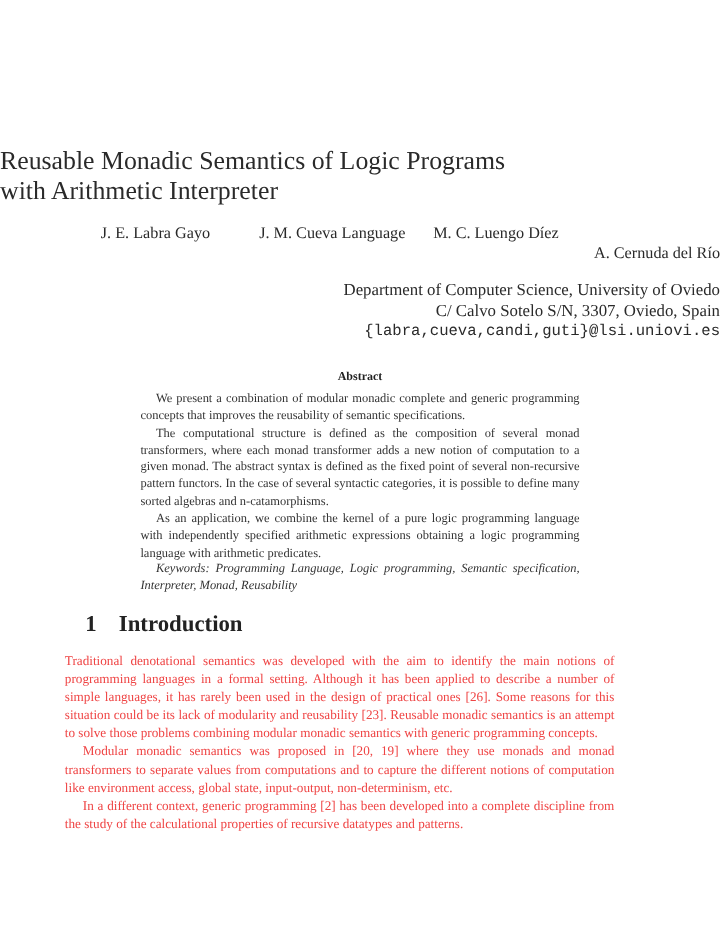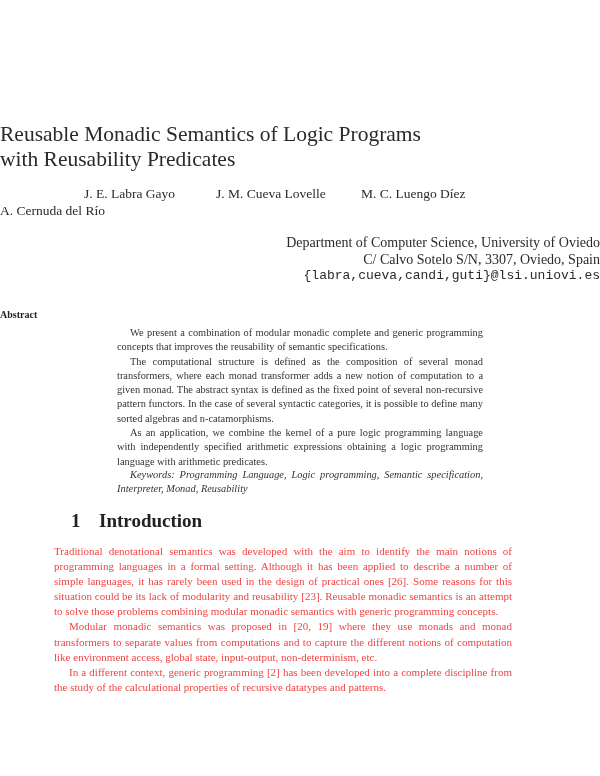--- a/index.html
+++ b/index.html
@@ -3,44 +3,44 @@
 <meta charset="utf-8">
 <style>
   html, body { margin: 0; padding: 0; background: #ffffff; }
   body { width: 600px; height: 776px; position: relative; overflow: hidden;
          font-family: "Liberation Serif", "DejaVu Serif", serif; color: #222; }
   .title { position: absolute; left: 0; width: 600px; text-align: left;
            font-size: 21.5px; line-height: 25px; top: 122px; color: #2a2a2a; }
   .authors { position: absolute; top: 186px; left: 0; width: 600px; font-size: 13.5px; color: #2a2a2a; }
   .authors .row1 { position: absolute; top: 0; white-space: nowrap; }
   .a1 { left: 84px; } .a2 { left: 216px; } .a3 { left: 361px; }
-  .authors .row2 { position: absolute; top: 17px; left: 0; width: 600px; text-align: left; }
+  .authors .row2 { position: absolute; top: 17px; left: 0; width: 600px; text-align: right; }
   .affil { position: absolute; top: 235px; left: 0; width: 600px; text-align: right; font-size: 14px; line-height: 16.5px; color: #2a2a2a; }
   .affil .mono { font-family: "Liberation Mono", "DejaVu Sans Mono", monospace; font-size: 13px; }
-  .abstract-head { position: absolute; top: 309px; left: 0; width: 600px; text-align: left; font-weight: bold; font-size: 10px; color: #222; }
+  .abstract-head { position: absolute; top: 309px; left: 0; width: 600px; text-align: center; font-weight: bold; font-size: 10px; color: #222; }
   .abstract { position: absolute; top: 326px; left: 117px; width: 366px; font-size: 10.4px; line-height: 14.3px; text-align: justify; color: #333; }
   .abstract p { margin: 0; text-indent: 13px; }
   .keywords { position: absolute; top: 468px; left: 117px; width: 366px; font-size: 10.4px; line-height: 14.3px; font-style: italic; text-indent: 13px; color: #333; text-align: justify; }
   .section { position: absolute; top: 510px; left: 71px; font-size: 19px; font-weight: bold; color: #222; }
   .section .num { display: inline-block; width: 28px; }
   .body { position: absolute; top: 544px; left: 54px; width: 458px; font-size: 11px; line-height: 15.1px; text-align: justify; color: #ef4444; }
   .body p { margin: 0; }
   .body p + p { text-indent: 15px; }
 </style>
 </head>
 <body>
 
 <div class="title">
   <div>Reusable Monadic Semantics of Logic Programs</div>
-  <div>with Reusability Predicates</div>
+  <div>with Arithmetic Interpreter</div>
 </div>
 
 <div class="authors">
   <span class="row1 a1">J. E. Labra Gayo</span>
-  <span class="row1 a2">J. M. Cueva Lovelle</span>
+  <span class="row1 a2">J. M. Cueva Language</span>
   <span class="row1 a3">M. C. Luengo Díez</span>
   <div class="row2">A. Cernuda del Río</div>
 </div>
 
 <div class="affil">
   <div>Department of Computer Science, University of Oviedo</div>
   <div>C/ Calvo Sotelo S/N, 3307, Oviedo, Spain</div>
   <div class="mono">{labra,cueva,candi,guti}@lsi.uniovi.es</div>
 </div>
 

